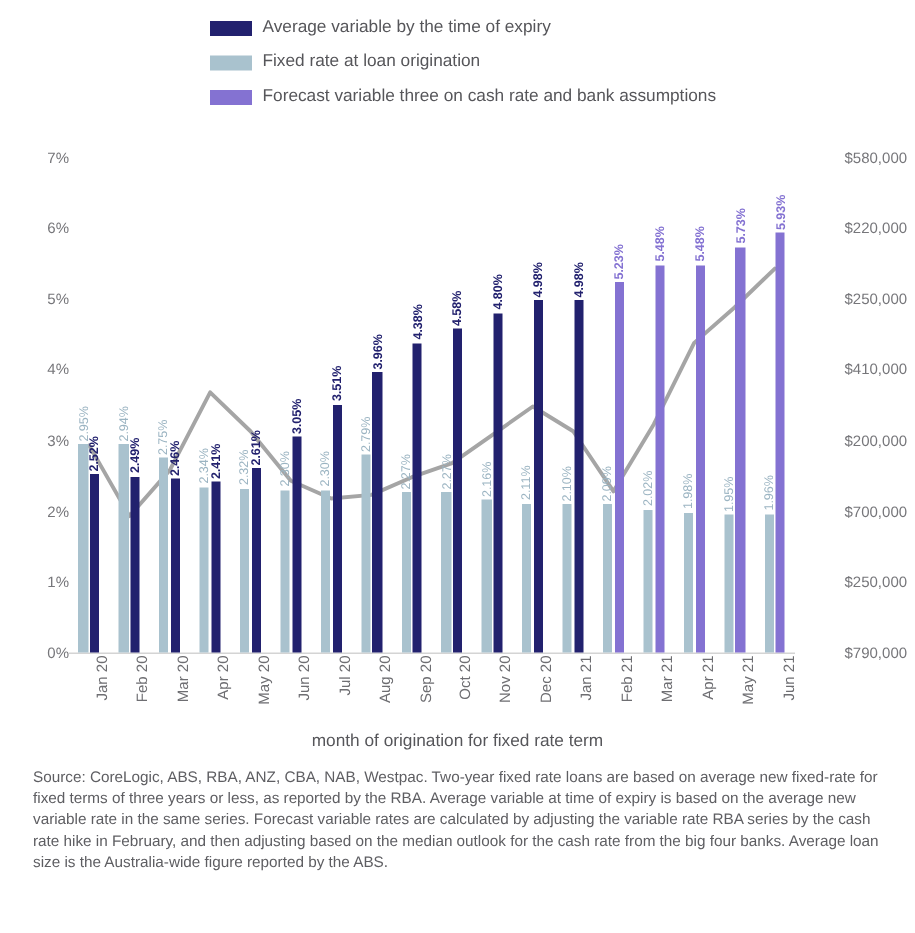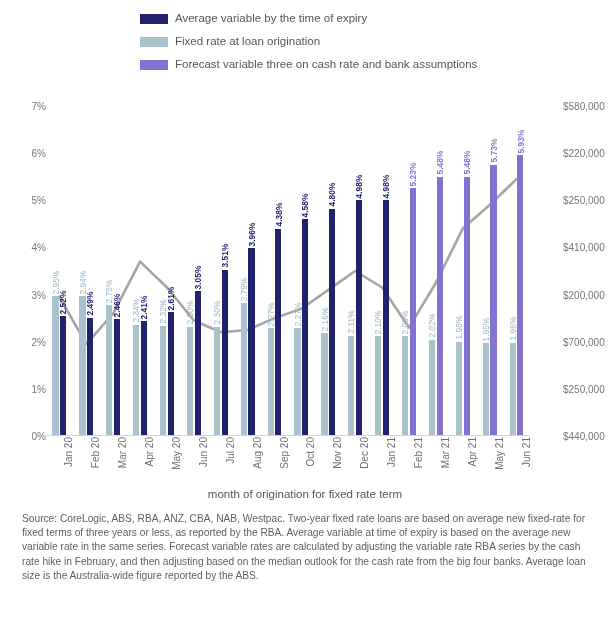--- a/index.html
+++ b/index.html
@@ -165,21 +165,21 @@
         <div class="ytick" style="top: 330px;">0%</div>
         <div class="ytick" style="top: 282.857px;">1%</div>
         <div class="ytick" style="top: 235.714px;">2%</div>
         <div class="ytick" style="top: 188.571px;">3%</div>
         <div class="ytick" style="top: 141.429px;">4%</div>
         <div class="ytick" style="top: 94.2857px;">5%</div>
         <div class="ytick" style="top: 47.1429px;">6%</div>
         <div class="ytick" style="top: 0px;">7%</div>
       </div>
     <div id="axis-right">
-        <div class="ytick" style="top: 330px;">$440,000</div>
+        <div class="ytick" style="top: 330px;">$790,000</div>
         <div class="ytick" style="top: 282.857px;">$250,000</div>
         <div class="ytick" style="top: 235.714px;">$700,000</div>
         <div class="ytick" style="top: 188.571px;">$200,000</div>
         <div class="ytick" style="top: 141.429px;">$410,000</div>
         <div class="ytick" style="top: 94.2857px;">$250,000</div>
         <div class="ytick" style="top: 47.1429px;">$220,000</div>
         <div class="ytick" style="top: 0px;">$580,000</div>
       </div>
     <div id="canvas">
       <div class="baseline"></div>

